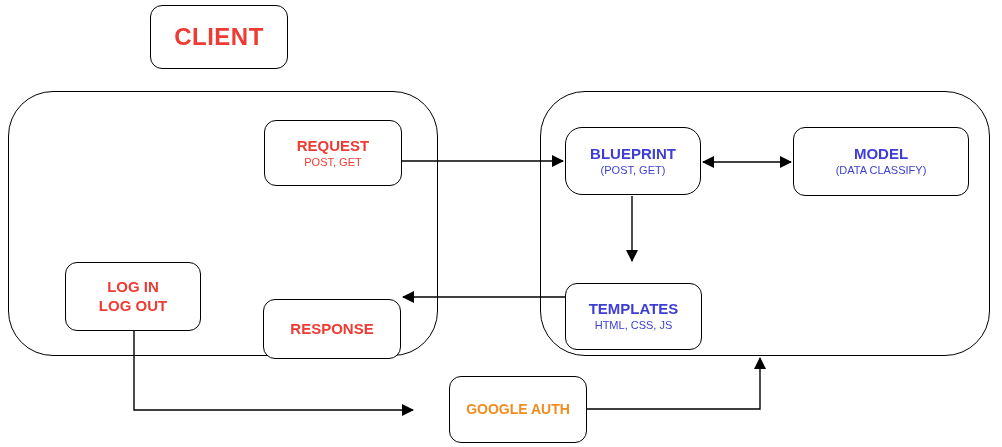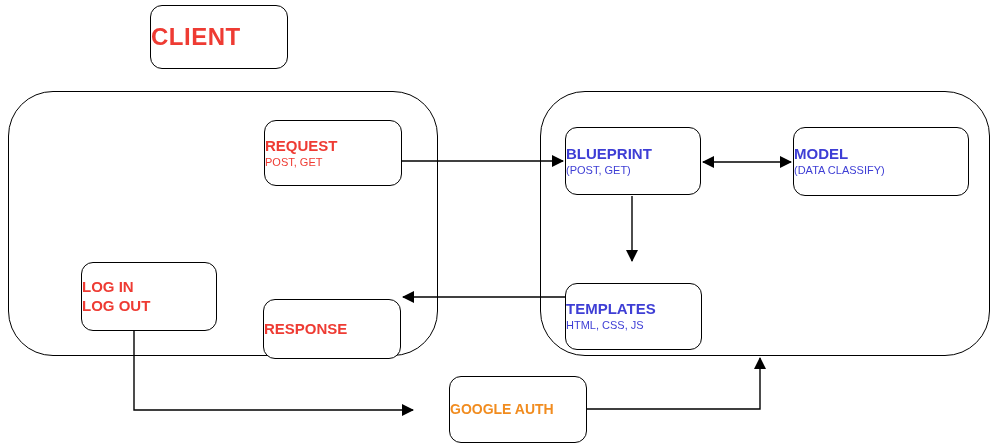--- a/index.html
+++ b/index.html
@@ -9,44 +9,44 @@
     background:#ffffff;
     font-family:"Liberation Sans", sans-serif;
     overflow:hidden;
   }
   .edges{position:absolute;left:0;top:0;width:1002px;height:447px;}
   .box{
     position:absolute;
     background:#ffffff;
     border:1px solid #000000;
     display:flex;flex-direction:column;
-    align-items:flex-start;justify-content:center;
+    align-items:center;justify-content:center;
     text-align:center;
     box-sizing:border-box;
     line-height:1.25;
   }
   .container{border-radius:45px;background:transparent;}
   .node{border-radius:12px;}
   .red{color:#ee3b33;}
   .blue{color:#3e3ed5;}
   .orange{color:#f18c1f;}
   .big{font-size:24px;font-weight:bold;letter-spacing:0.5px;}
   .nt{font-size:15px;font-weight:bold;}
   .ns{font-size:11px;font-weight:normal;}
   .auth-t{font-size:14px;font-weight:bold;}
 
   
   .n-client-title {left:150px;top:5px;  width:138px;height:64px;}
   .n-flask-title  {left:703px;top:3px;  width:137px;height:65px;}
   .c-client       {left:8px;  top:91px; width:430px;height:265px;}
   .c-flask        {left:540px;top:91px; width:450px;height:265px;}
   .n-request      {left:264px;top:120px;width:138px;height:66px;}
-  .n-blueprint    {left:565px;top:127px;width:136px;height:68px;}
+  .n-blueprint    {left:565px;top:127px;width:136px;height:68px;border-radius:17px;}
   .n-model        {left:793px;top:127px;width:176px;height:69px;}
-  .n-login        {left:65px; top:262px;width:136px;height:69px;margin-left:16px;}
+  .n-login        {left:65px; top:262px;width:136px;height:69px;}
   .n-response     {left:263px;top:263px;width:138px;height:60px;margin-top:36px;}
   .n-templates    {left:565px;top:263px;width:137px;height:67px;margin-top:20px;}
   .n-google-auth  {left:423px;top:376px;width:138px;height:67px;margin-left:26px;}
 </style>
 </head>
 <body>
 
 <div class="stage">
 
   <svg class="edges" viewBox="0 0 1002 447" xmlns="http://www.w3.org/2000/svg">

